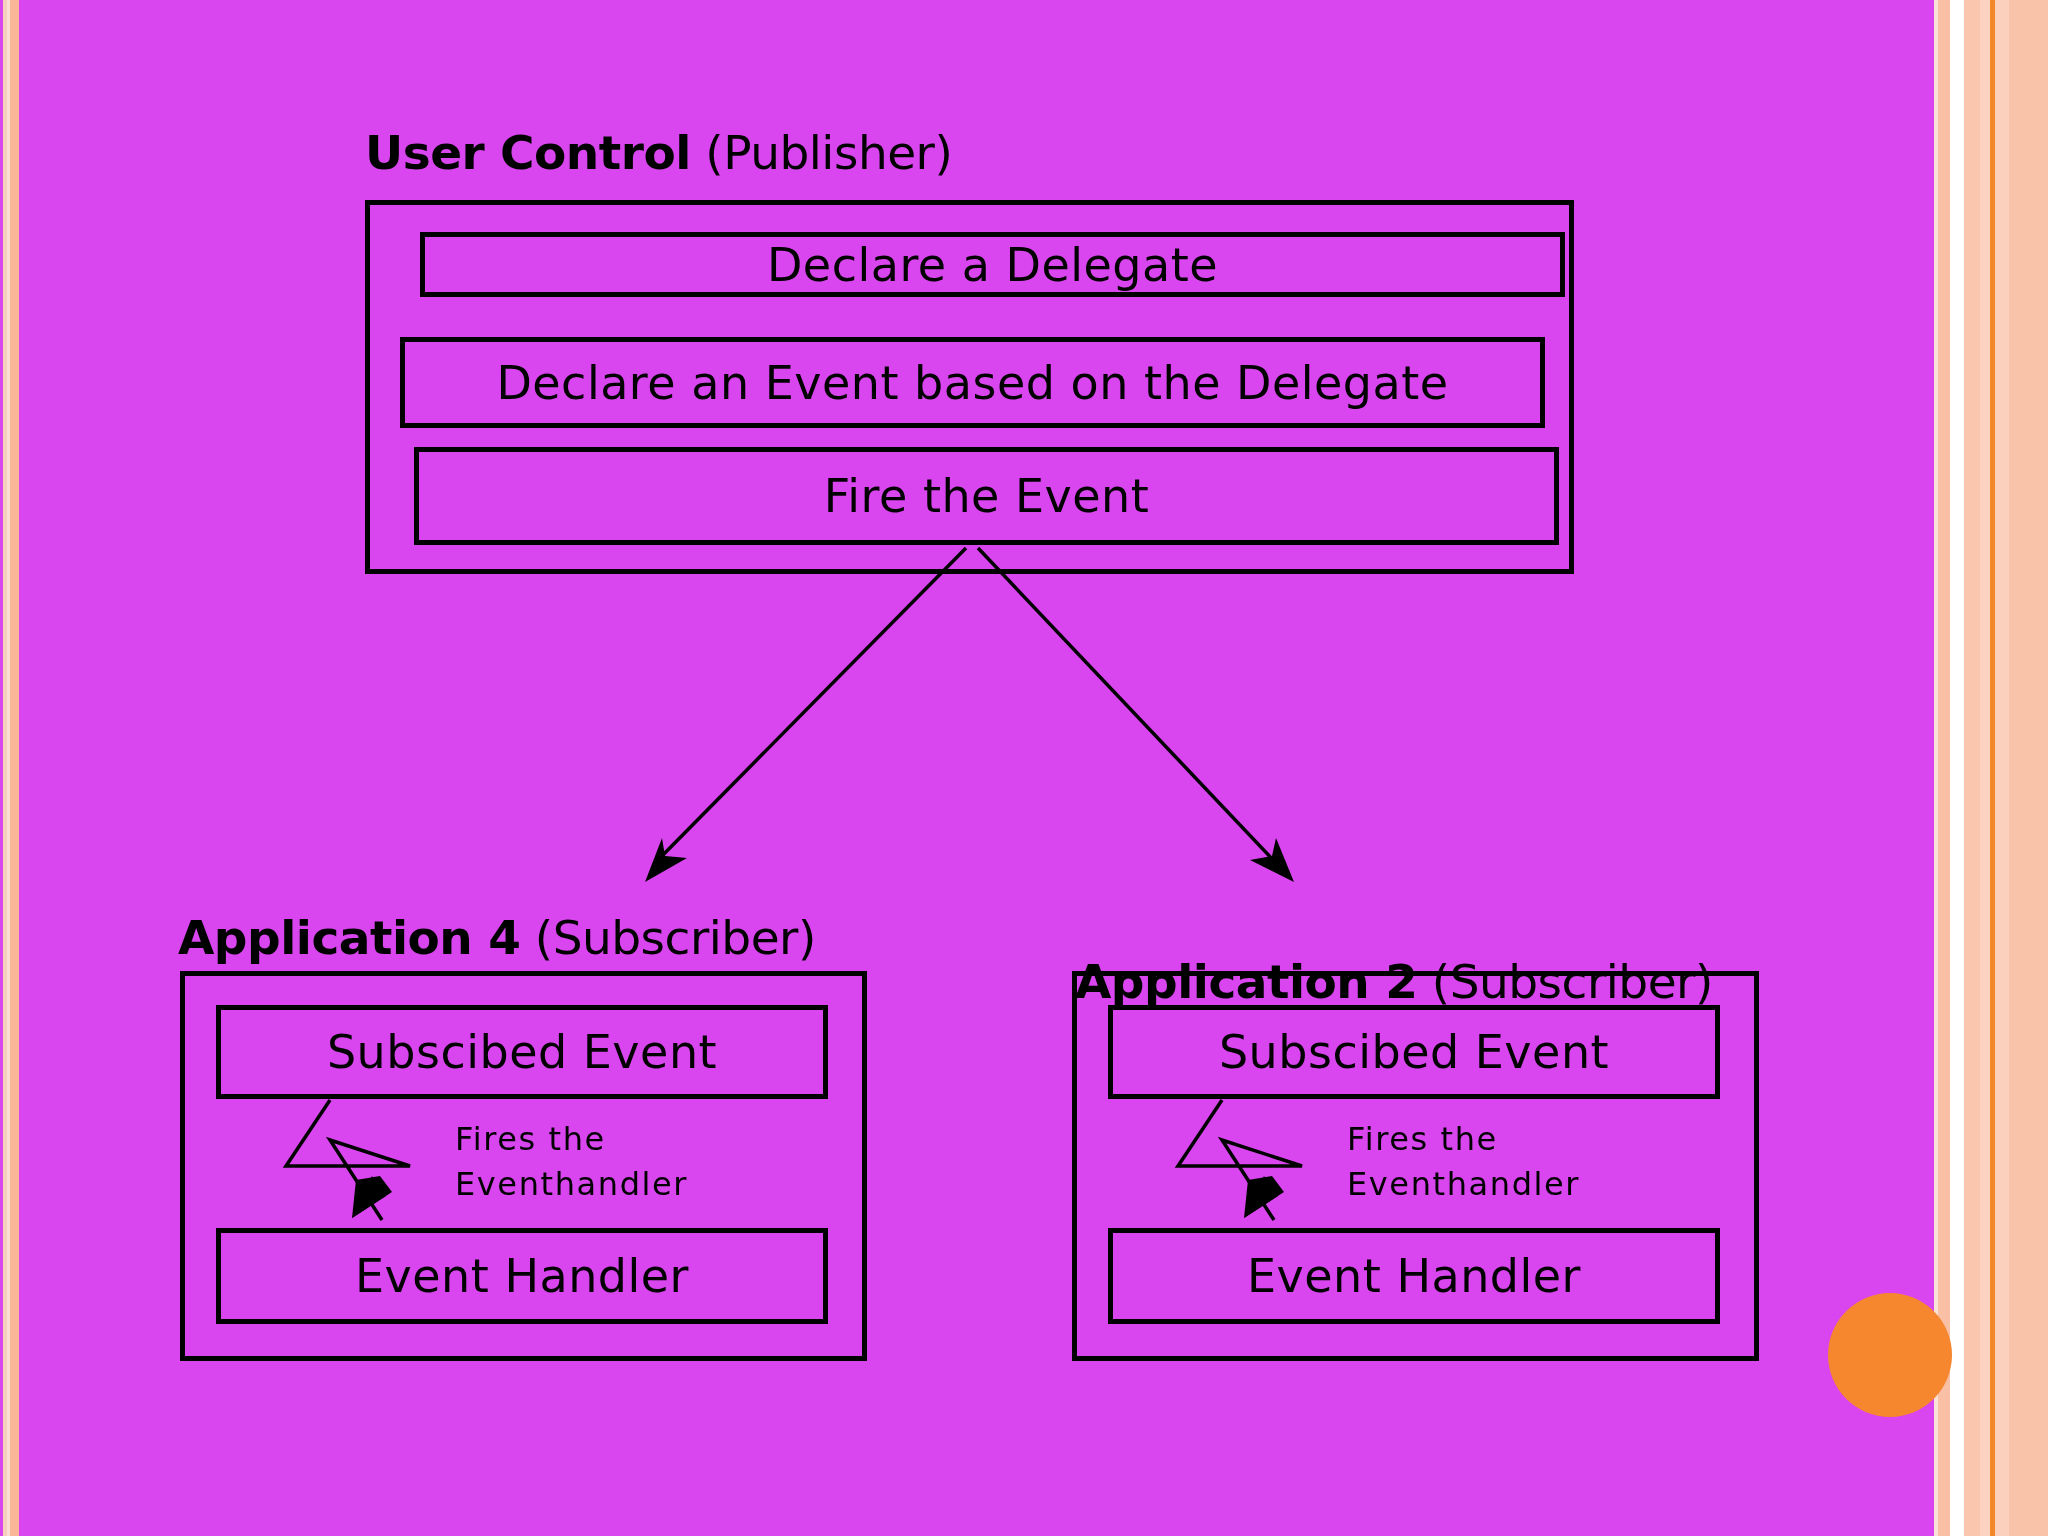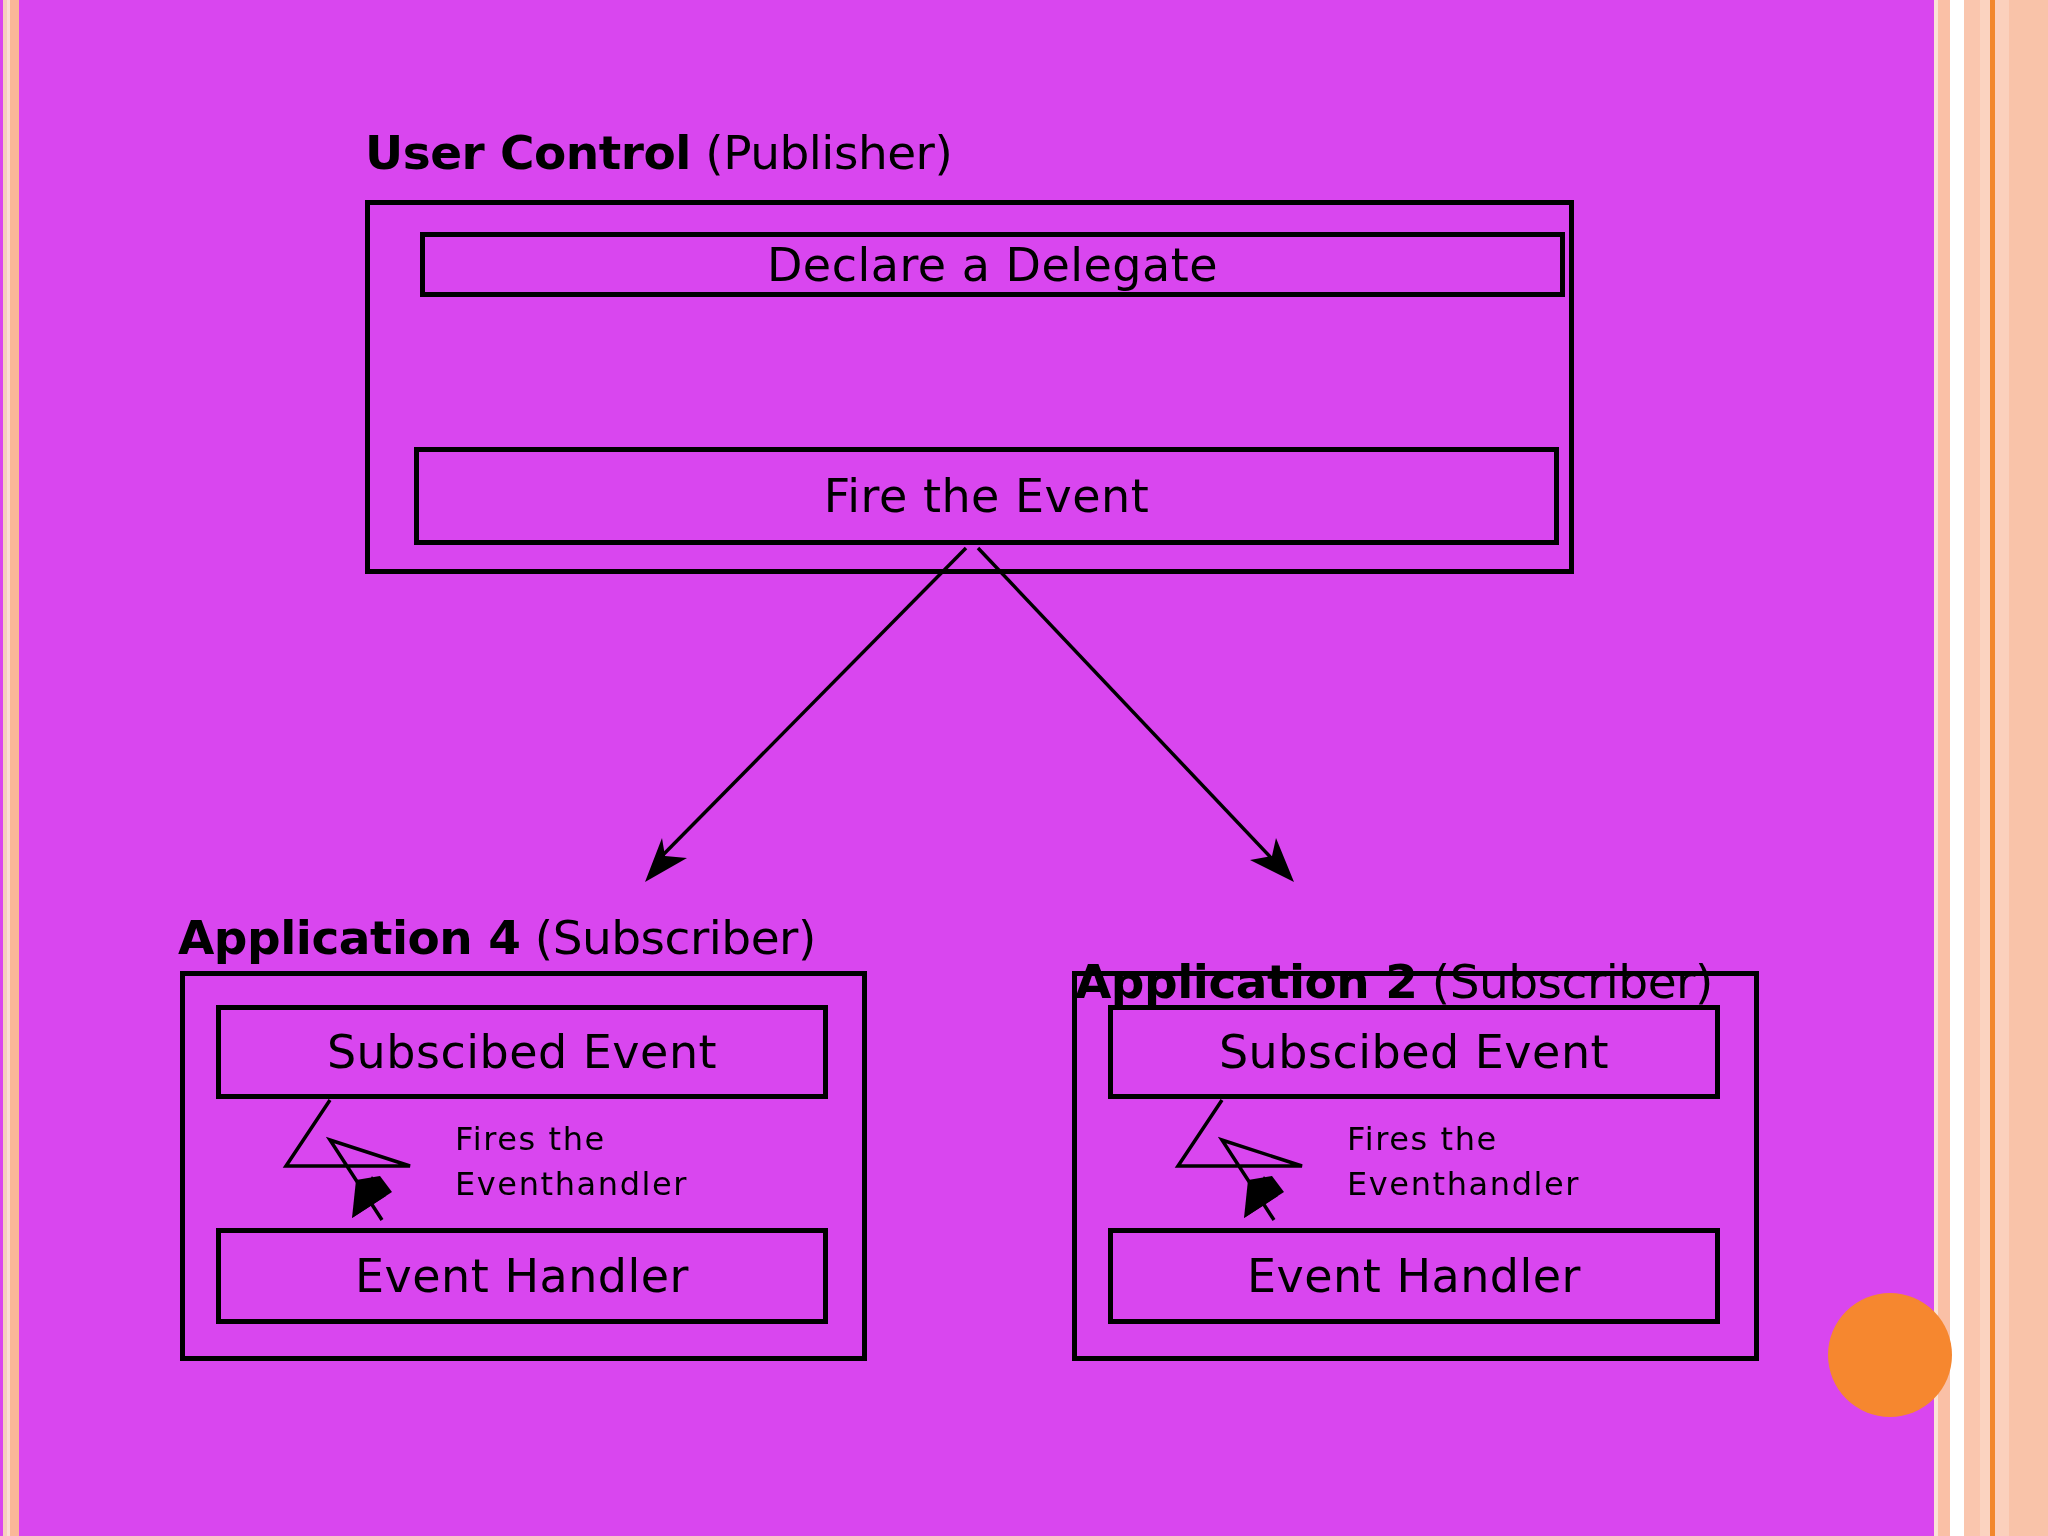--- a/index.html
+++ b/index.html
@@ -144,20 +144,23 @@
     <span class="strong">User Control</span>
     <span class="light">(Publisher)</span>
   </div>
 
   <div class="outerbox" style="left:365px; top:200px; width:1209px; height:374px;"></div>
 
   <div class="innerbox" style="left:400px; top:232px; width:1145px; height:65px;margin-left:20px;">
     <span class="boxlabel">Declare a Delegate</span>
   </div>
 
+  <div class="innerbox" style="left:400px; top:337px; width:1145px; height:91px;">
+    <span class="boxlabel">Declare an Event based on the Delegate</span>
+  </div>
 
   <div class="innerbox" style="left:414px; top:447px; width:1145px; height:98px;">
     <span class="boxlabel">Fire the Event</span>
   </div>
 
 
   <div class="heading" style="left:178px; top:910px;">
     <span class="strong">Application 4</span>
     <span class="light">(Subscriber)</span>
   </div>

